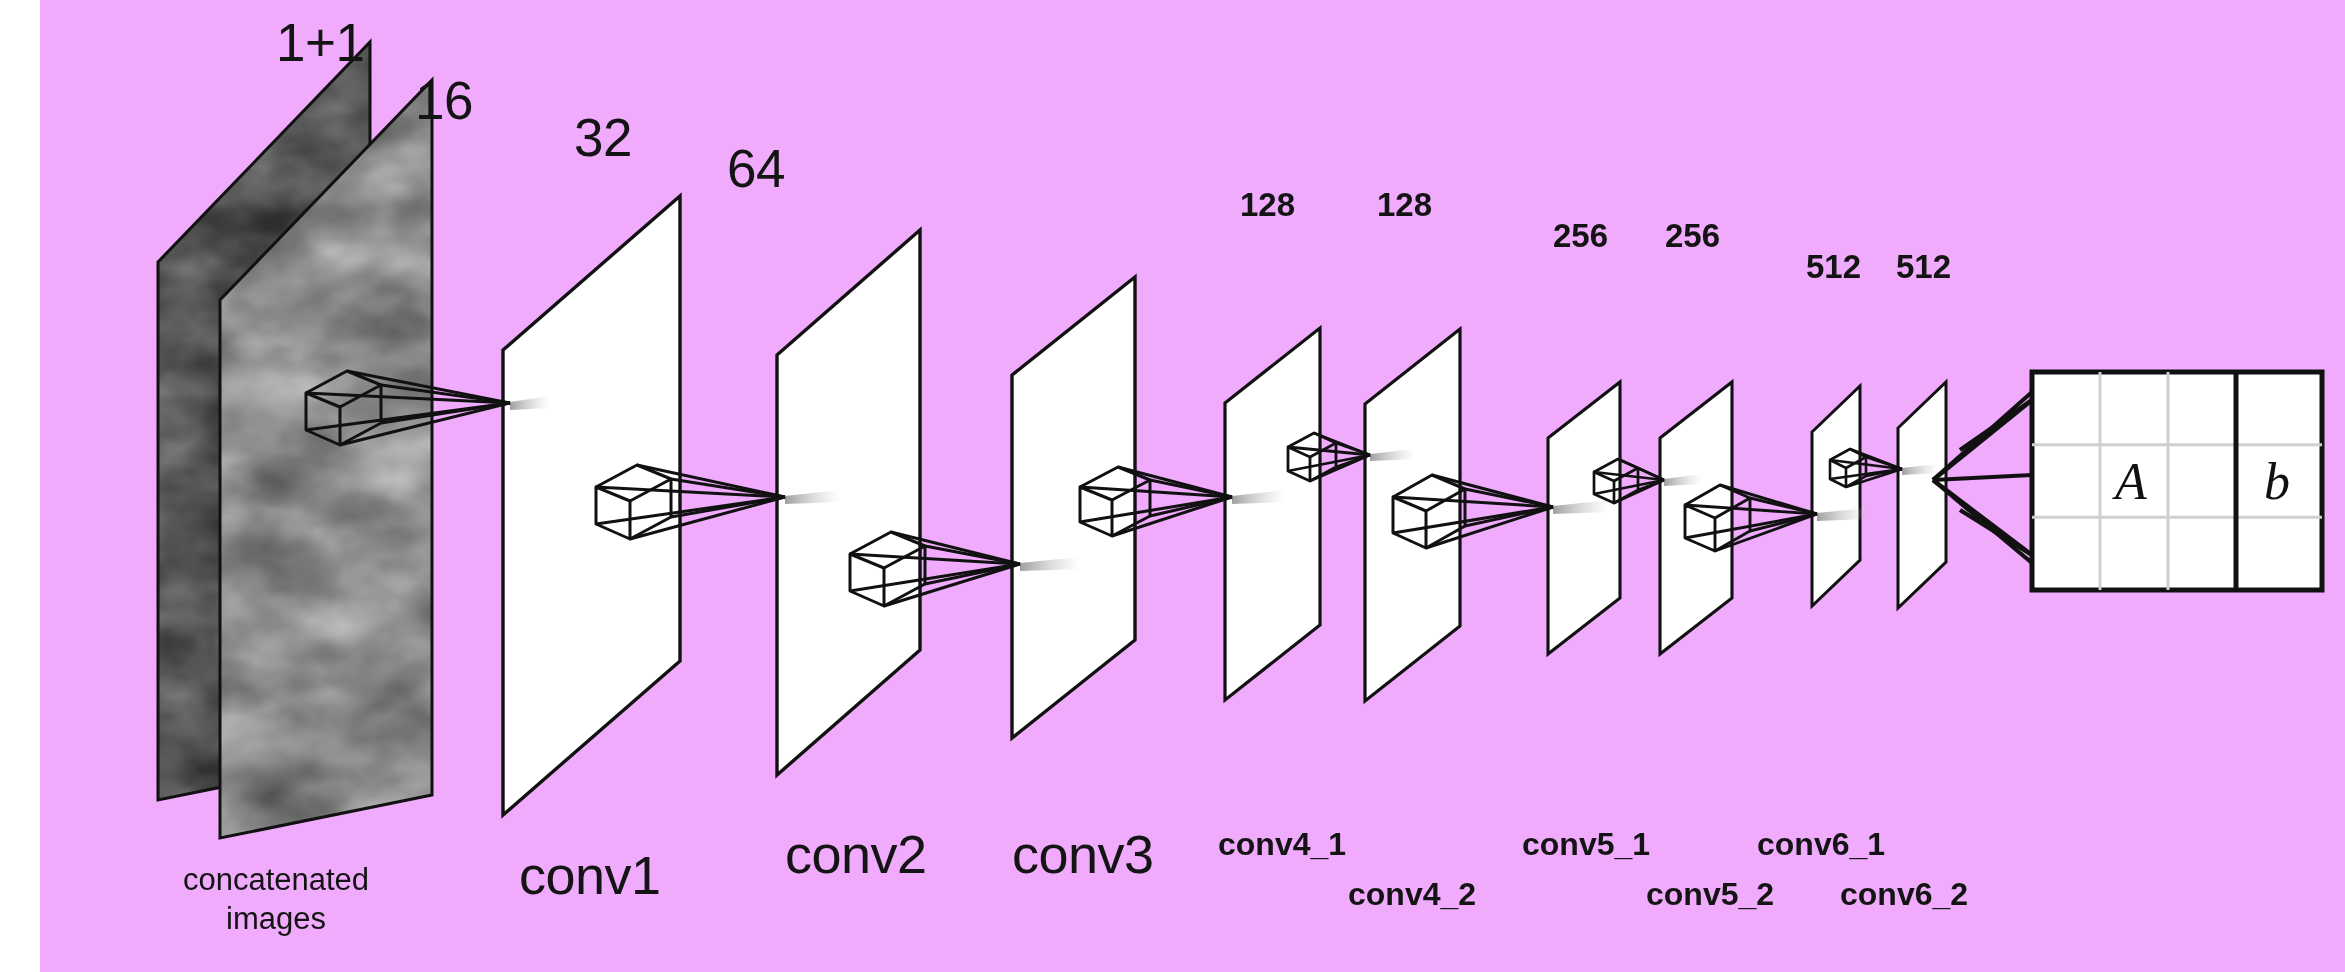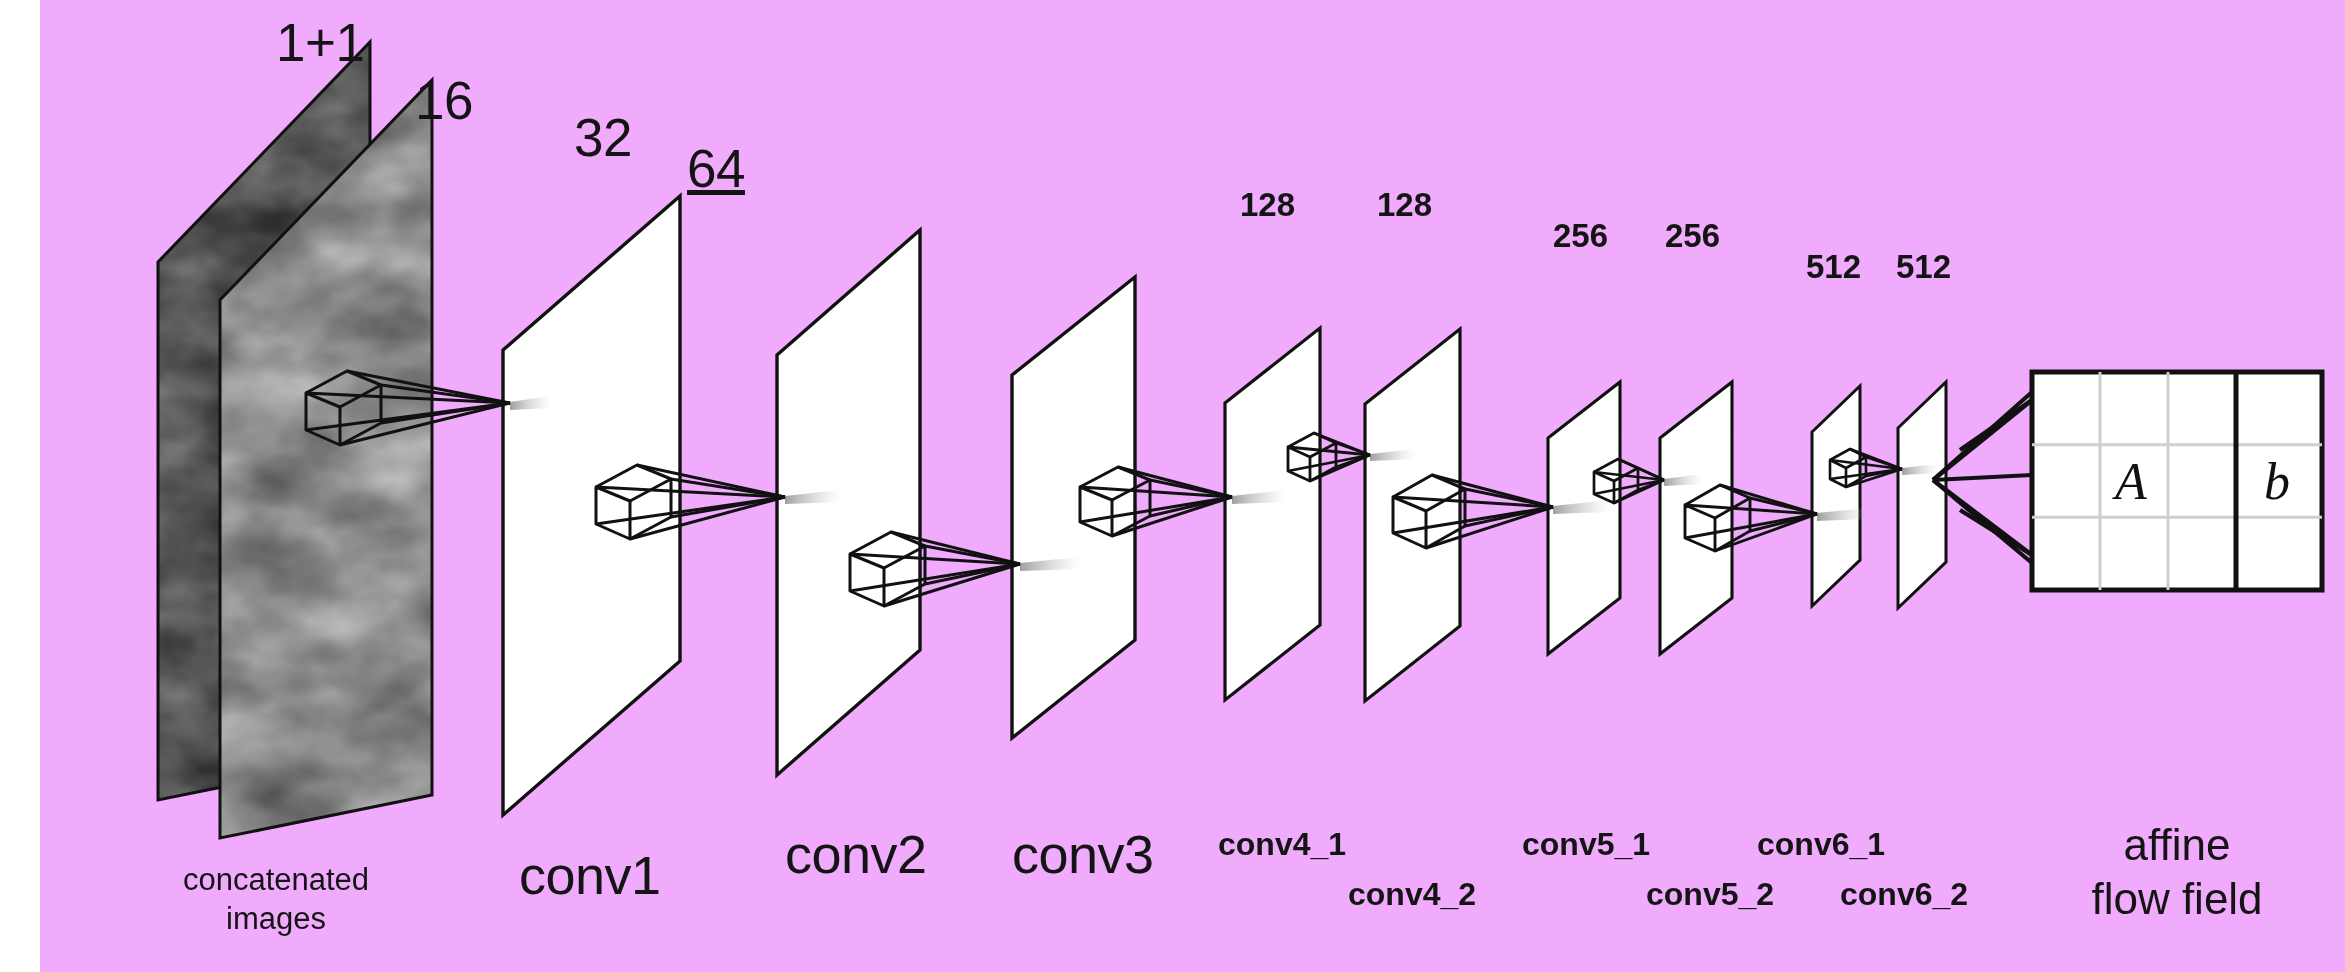--- a/index.html
+++ b/index.html
@@ -280,21 +280,21 @@
 
   <div class="lbl lbl-chan-lg" style="left:236px;top:16px;">1+1</div>
 
   <div class="lbl lbl-caption" style="left:86px;top:861px;width:300px;">
     <span>concatenated</span><br>
     <span>images</span>
   </div>
 
   <div class="lbl lbl-chan-lg" style="left:375px;top:74px;">16</div>
   <div class="lbl lbl-chan-lg" style="left:534px;top:111px;">32</div>
-  <div class="lbl lbl-chan-lg" style="left:647px;top:142px;text-decoration:underline;">64</div>
+  <div class="lbl lbl-chan-lg" style="left:687px;top:142px;">64</div>
   <div class="lbl lbl-chan-sm" style="left:1200px;top:188px;">128</div>
   <div class="lbl lbl-chan-sm" style="left:1337px;top:188px;">128</div>
   <div class="lbl lbl-chan-sm" style="left:1513px;top:219px;">256</div>
   <div class="lbl lbl-chan-sm" style="left:1625px;top:219px;">256</div>
   <div class="lbl lbl-chan-sm" style="left:1766px;top:250px;">512</div>
   <div class="lbl lbl-chan-sm" style="left:1856px;top:250px;">512</div>
 
   <div class="lbl lbl-name-lg" style="left:479px;top:848px;">conv1</div>
   <div class="lbl lbl-name-lg" style="left:745px;top:827px;text-align:right;">conv2</div>
   <div class="lbl lbl-name-lg" style="left:972px;top:827px;text-align:right;">conv3</div>
@@ -302,18 +302,14 @@
   <div class="lbl lbl-name-sm" style="left:1178px;top:828px;">conv4_1</div>
   <div class="lbl lbl-name-sm" style="left:1308px;top:878px;">conv4_2</div>
   <div class="lbl lbl-name-sm" style="left:1482px;top:828px;">conv5_1</div>
   <div class="lbl lbl-name-sm" style="left:1606px;top:878px;">conv5_2</div>
   <div class="lbl lbl-name-sm" style="left:1717px;top:828px;">conv6_1</div>
   <div class="lbl lbl-name-sm" style="left:1800px;top:878px;">conv6_2</div>
 
   <div class="mat-letter" style="left:2075px;top:452px;">A</div>
   <div class="mat-letter" style="left:2224px;top:452px;">b</div>
 
-  <div class="lbl lbl-out" style="left:1987px;top:818px;width:300px;">
-    <span>affine</span><br>
-    <span>flow field</span>
-  </div>
 
 </div>
 
 </body></html>

